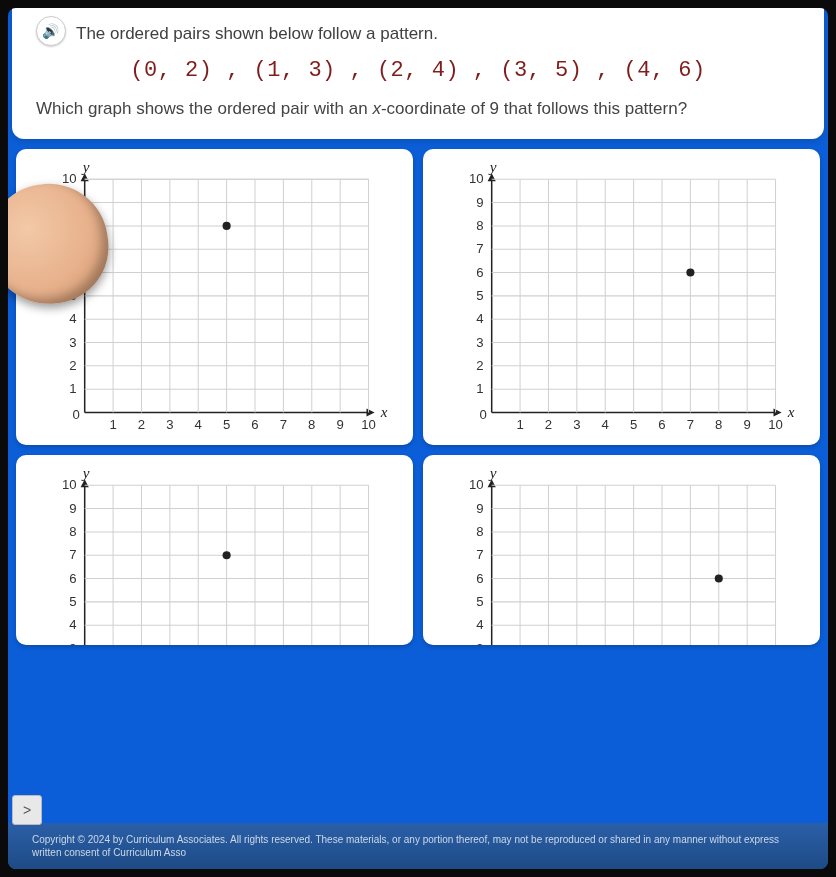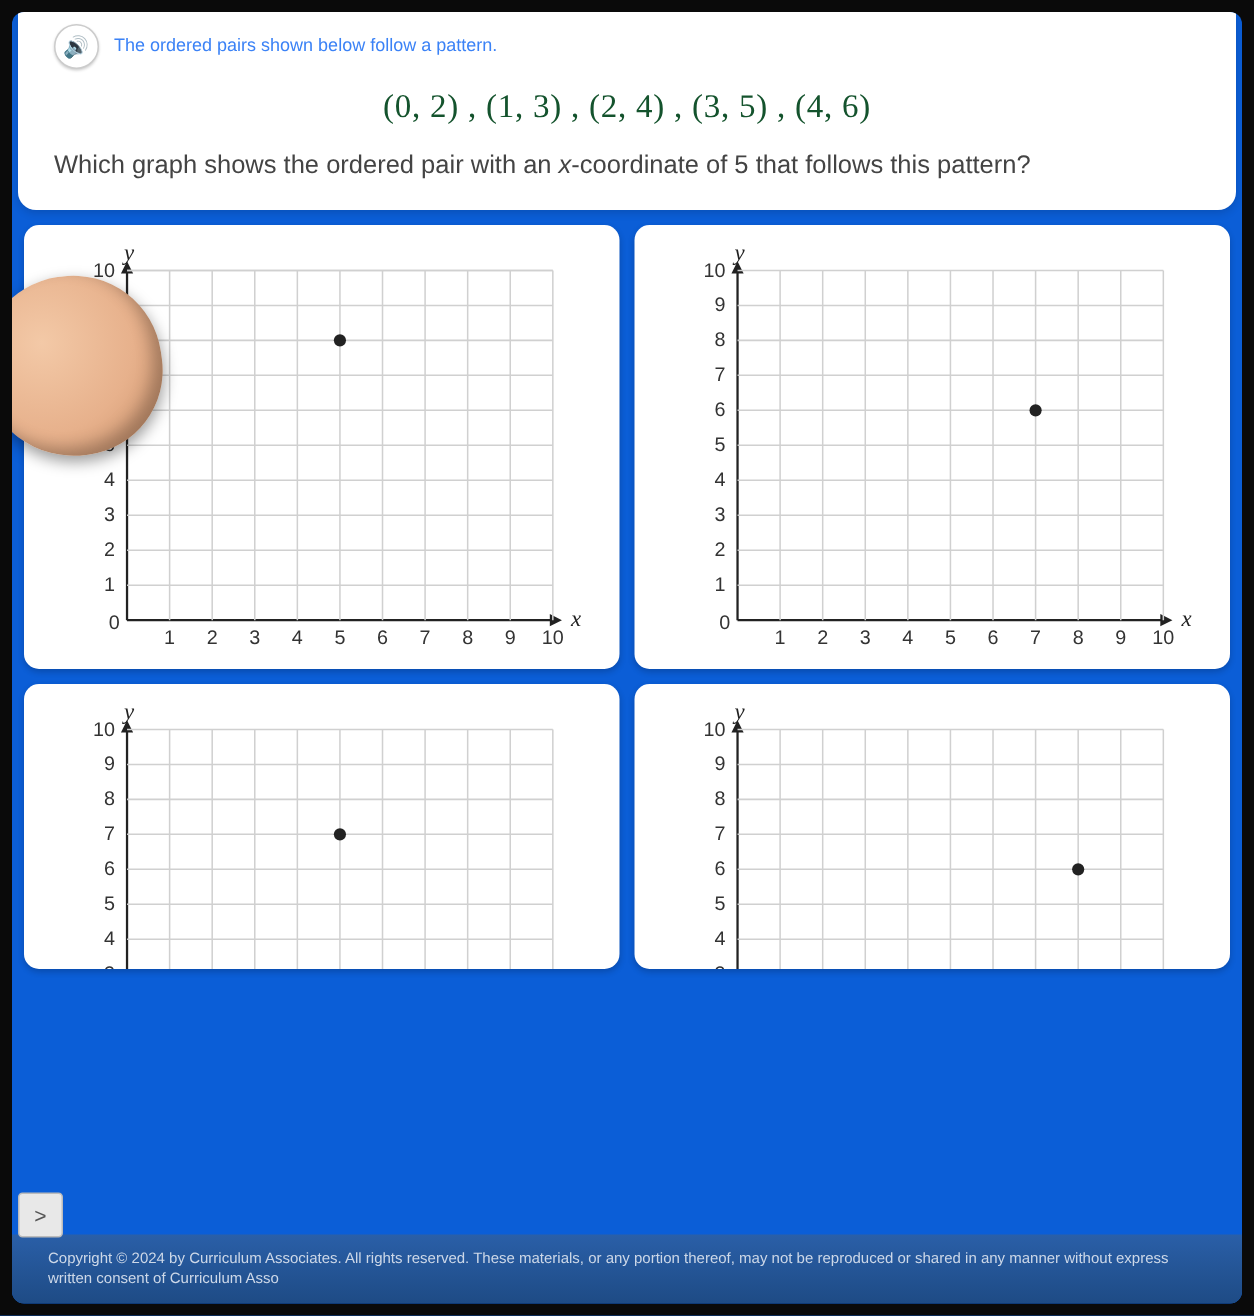--- a/index.html
+++ b/index.html
@@ -2,22 +2,22 @@
 <html><head>
 <meta charset="utf-8">
 <style>
   *{box-sizing:border-box;margin:0;padding:0}
   body{font-family:Arial,Helvetica,sans-serif;background:#111;width:836px;height:877px;overflow:hidden}
   .screen{width:836px;height:877px;background:#0a0a0a;position:relative;padding:8px}
   .app{width:100%;height:100%;background:#0b5ed7;border-radius:8px;overflow:hidden;position:relative}
   .question-card{background:#fff;border-radius:0 0 12px 12px;padding:14px 24px 18px 24px;margin:0 4px;box-shadow:0 2px 6px rgba(0,0,0,.15)}
   .q-row1{display:flex;align-items:flex-start;gap:10px;color:#333}
   .speaker{width:30px;height:30px;border-radius:50%;background:#fff;border:1px solid #ccc;display:flex;align-items:center;justify-content:center;font-size:14px;flex-shrink:0;margin-top:-6px;box-shadow:0 1px 2px rgba(0,0,0,.2)}
-  .q-text{font-size:12px;color:#3b82f6;line-height:1.4}
-  .pairs{text-align:center;font-family:Liberation Serif, serif;font-size:22px;color:#14532d;margin:12px 0 14px 0;letter-spacing:.5px}
+  .q-text{font-size:17px;color:#404040;line-height:1.4}
+  .pairs{text-align:center;font-family:Liberation Mono, monospace;font-size:22px;color:#7f1d1d;margin:12px 0 14px 0;letter-spacing:.5px}
   .q-text2{font-size:17px;color:#444;line-height:1.4}
   .q-text2 .ital{font-style:italic}
   .grid-area{display:grid;grid-template-columns:1fr 1fr;gap:10px;padding:10px 8px}
   .option{background:#fff;border-radius:10px;padding:10px 14px 6px 18px;box-shadow:0 2px 4px rgba(0,0,0,.2)}
   .option.tall{height:296px}
   .option.short{height:190px;overflow:hidden}
   svg{display:block}
   .axis-label{font-family:'Times New Roman',serif;font-style:italic;font-size:15px;fill:#222}
   .tick{font-size:13px;fill:#333}
   .gridline{stroke:#d0d0d0;stroke-width:1}
@@ -34,21 +34,21 @@
 <div class="screen">
   <div class="app">
 
     <div class="question-card">
       <div class="q-row1">
         <div class="speaker">🔊</div>
         <div class="q-text">The ordered pairs shown below follow a pattern.</div>
       </div>
       <div class="pairs">(0, 2) ,   (1, 3) ,   (2, 4) ,   (3, 5) ,   (4, 6)</div>
       <div class="q-text2">
-        <span>Which graph shows the ordered pair with an </span><span class="ital">x</span><span>-coordinate of 5 that follows this pattern?</span>
+        <span>Which graph shows the ordered pair with an </span><span class="ital">x</span><span>-coordinate of 9 that follows this pattern?</span>
       </div>
     </div>
 
     <div class="grid-area">
 
       <div class="option tall">
         <svg viewBox="0 0 360 280">
           <text class="axis-label" x="48" y="13">y</text>
           <g>
             <line class="axisline" x1="50" y1="20" x2="50" y2="250"></line>

